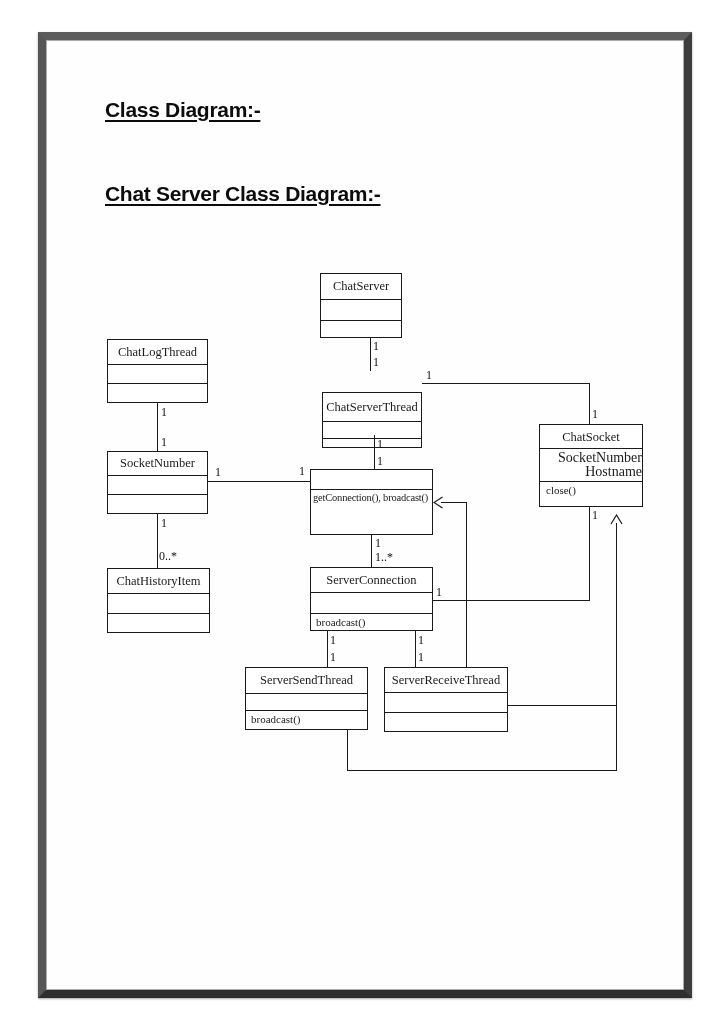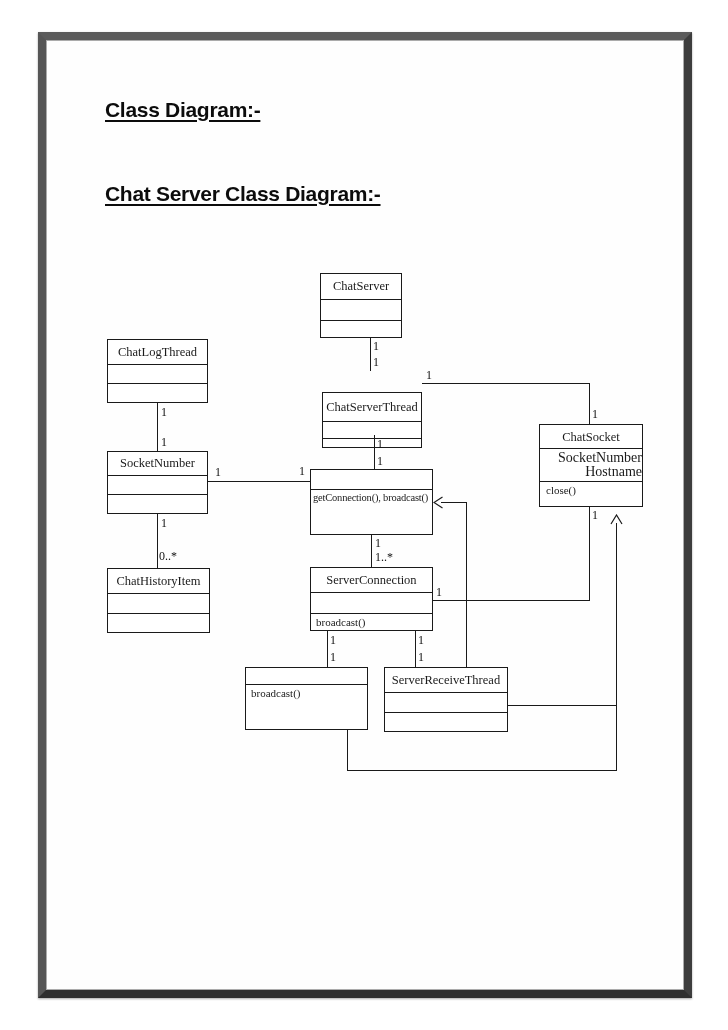--- a/index.html
+++ b/index.html
@@ -113,20 +113,21 @@
 
   <div class="cls" style="left:310px;top:567px;width:123px;height:64px">
     <div class="t" style="height:25px;line-height:24px">ServerConnection</div>
     <div class="a" style="height:21px"></div>
     <div class="m">
       <div>broadcast()</div>
     </div>
   </div>
 
   <div class="cls" style="left:245px;top:667px;width:123px;height:63px">
+    <div class="t" style="height:26px;line-height:25px">ServerSendThread</div>
     <div class="a" style="height:17px"></div>
     <div class="m">
       <div>broadcast()</div>
     </div>
   </div>
 
   <div class="cls" style="left:384px;top:667px;width:124px;height:65px">
     <div class="t" style="height:25px;line-height:24px">ServerReceiveThread</div>
     <div class="a" style="height:20px"></div>
     <div class="m"></div>

